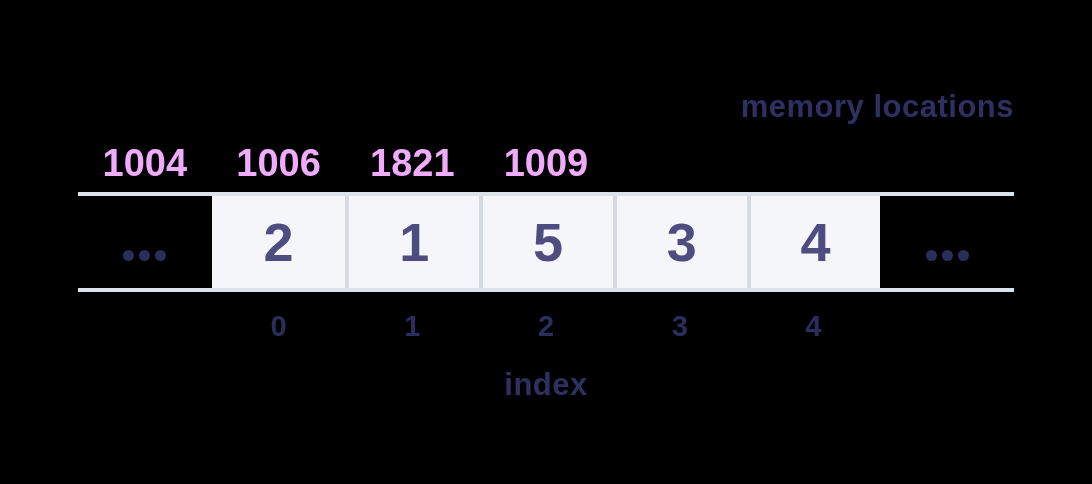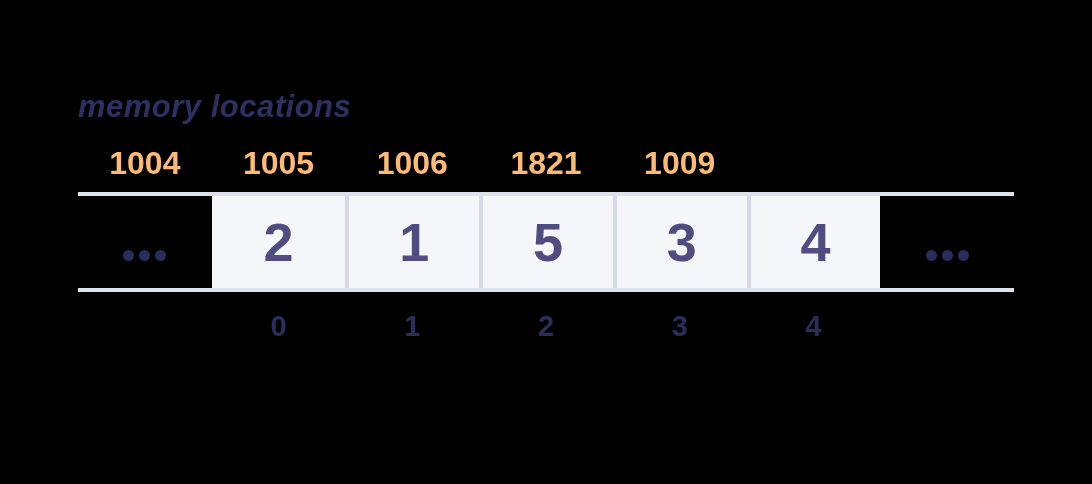--- a/index.html
+++ b/index.html
@@ -12,39 +12,38 @@
     background: #000000;
     overflow: hidden;
     font-family: "Liberation Sans", "DejaVu Sans", sans-serif;
   }
   .diagram {
     width: 936px;
     margin: 0 auto;
     padding-top: 88px;
   }
   .title {
-    text-align: left;
+    text-align: right;
     font-size: 31px;
     line-height: 37px;
     font-weight: 700;
     letter-spacing: 0.5px;
     color: #2e3062;
-    font-style: italic;
   }
   .addresses {
     display: grid;
     grid-template-columns: repeat(7, 1fr);
     margin-top: 20px;
   }
   .address {
     text-align: center;
-    font-size: 32px;
+    font-size: 38px;
     line-height: 37px;
     font-weight: 700;
-    color: #fdba74;
+    color: #f0abfc;
   }
   .memory-row {
     display: grid;
     grid-template-columns: repeat(7, 1fr);
     height: 92px;
     margin-top: 10px;
     border-top: 4px solid #dde1ea;
     border-bottom: 4px solid #dde1ea;
   }
   .cell {
@@ -96,21 +95,20 @@
 </style>
 </head>
 <body>
 
 <div class="diagram">
 
   <div class="title">memory locations</div>
 
   <div class="addresses">
     <div class="address">1004</div>
-    <div class="address">1005</div>
     <div class="address">1006</div>
     <div class="address">1821</div>
     <div class="address">1009</div>
   </div>
 
   <div class="memory-row">
     <div class="cell ellipsis">
       <span class="dots">
           <i></i>
           <i></i>
@@ -134,14 +132,15 @@
   <div class="indices">
     <div class="index-value"></div>
     <div class="index-value">0</div>
     <div class="index-value">1</div>
     <div class="index-value">2</div>
     <div class="index-value">3</div>
     <div class="index-value">4</div>
     <div class="index-value"></div>
   </div>
 
+  <div class="index-caption">index</div>
 
 </div>
 
 </body></html>

